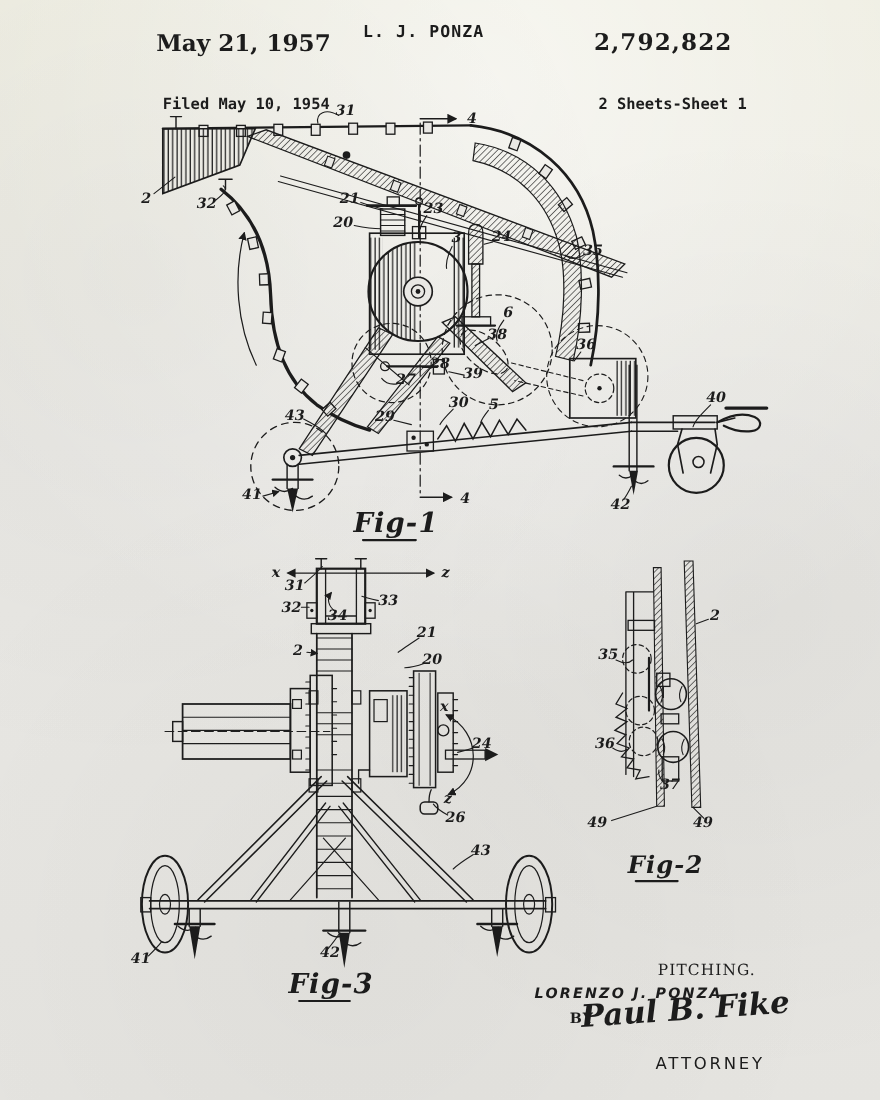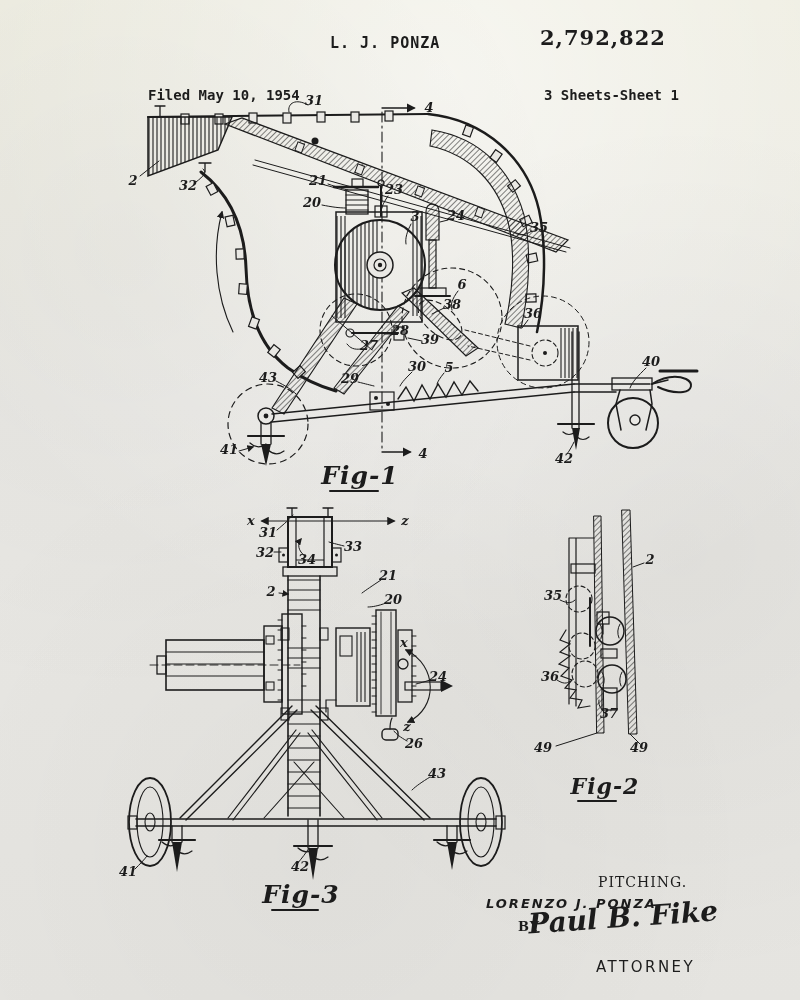--- a/index.html
+++ b/index.html
@@ -8,21 +8,21 @@
     background-color:#e9e8e4;
     background-image:
       radial-gradient(circle at 15% 25%, rgba(0,0,0,0.035), transparent 45%),
       radial-gradient(circle at 85% 55%, rgba(0,0,0,0.04), transparent 50%),
       radial-gradient(circle at 55% 8%, rgba(255,255,255,0.55), transparent 55%),
       radial-gradient(circle at 40% 85%, rgba(0,0,0,0.03), transparent 45%),
       linear-gradient(180deg,#edecdf 0%,#e9e8e4 40%,#e5e4e0 100%);
   }
   .txt{position:absolute;color:#1c1c1c;white-space:nowrap;}
   .date{left:142px;top:26px;font:700 21px "DejaVu Serif",serif;}
-  .pname{left:330px;top:34px;font:700 15px "DejaVu Sans Mono",monospace;letter-spacing:1px;}
+  .pname{left:330px;top:20px;font:700 15px "DejaVu Sans Mono",monospace;letter-spacing:1px;}
   .pnum{left:540px;top:25px;font:700 21px "DejaVu Serif",serif;letter-spacing:1px;}
   .ptitle{left:421px;top:62px;transform:translateX(-50%);font:700 13px "DejaVu Sans Mono",monospace;letter-spacing:0.5px;}
   .filed{left:148px;top:87px;font:700 14px "DejaVu Sans Mono",monospace;}
   .sheet{left:544px;top:87px;font:700 14px "DejaVu Sans Mono",monospace;}
   .invhead{left:598px;top:874px;font:400 14px "DejaVu Serif",serif;letter-spacing:1px;}
   .invname{left:486px;top:896px;font:italic 700 13px "DejaVu Sans",sans-serif;letter-spacing:2px;}
   .bylabel{left:518px;top:919px;font:700 13px "DejaVu Serif",serif;letter-spacing:1px;}
   .sig{left:528px;top:901px;font:italic 700 28px "DejaVu Serif",serif;transform:rotate(-4deg);}
   .atthead{left:596px;top:958px;font:400 15px "DejaVu Sans",sans-serif;letter-spacing:2.5px;}
   svg{position:absolute;left:0;top:0;}
@@ -376,24 +376,25 @@
       <text class="ref" x="437" y="774">43</text>
       <text class="ref" x="128" y="872">41</text>
       <text class="ref" x="300" y="867">42</text>
 
       <text class="figcap" x="360" y="484">Fig-1</text>
       <text class="figcap" x="605" y="794" style="font-size:22px">Fig-2</text>
       <text class="figcap" x="301" y="903">Fig-3</text>
     </g>
   </svg>
 
+  <div class="txt date">May 21, 1957</div>
   <div class="txt pname">L. J. PONZA</div>
   <div class="txt pnum">2,792,822</div>
   <div class="txt filed">Filed May 10, 1954</div>
-  <div class="txt sheet">3 Sheets-Sheet 1</div>
+  <div class="txt sheet">2 Sheets-Sheet 1</div>
 
   <div class="txt invhead">PITCHING.</div>
   <div class="txt invname">LORENZO J. PONZA</div>
   <div class="txt bylabel">BY</div>
   <div class="txt sig">Paul B. Fike</div>
   <div class="txt atthead">ATTORNEY</div>
 
 </div>
 
 </body></html>

